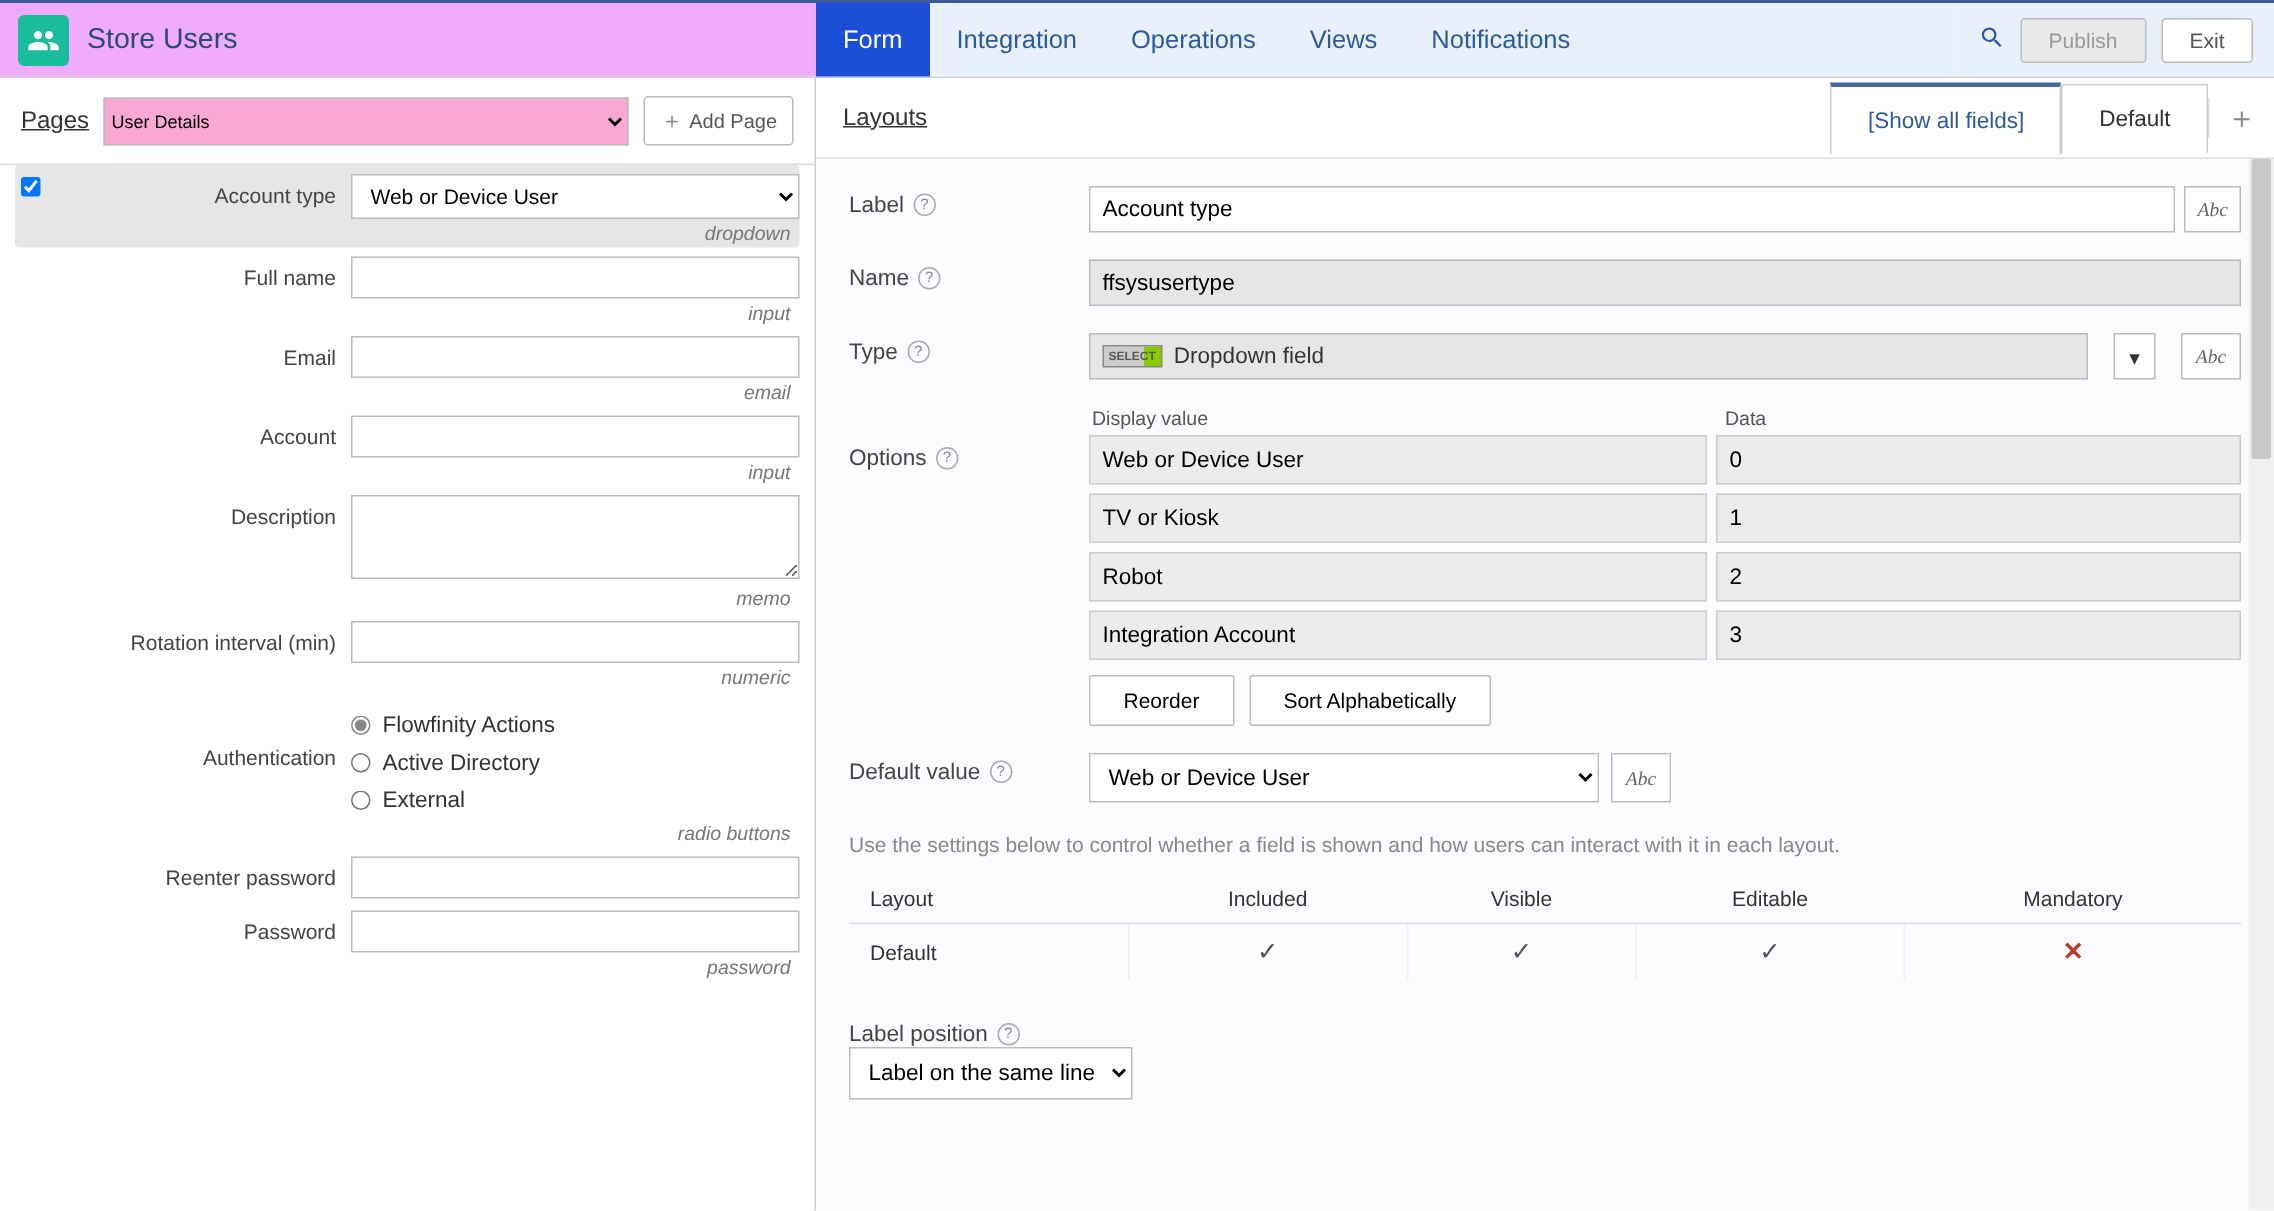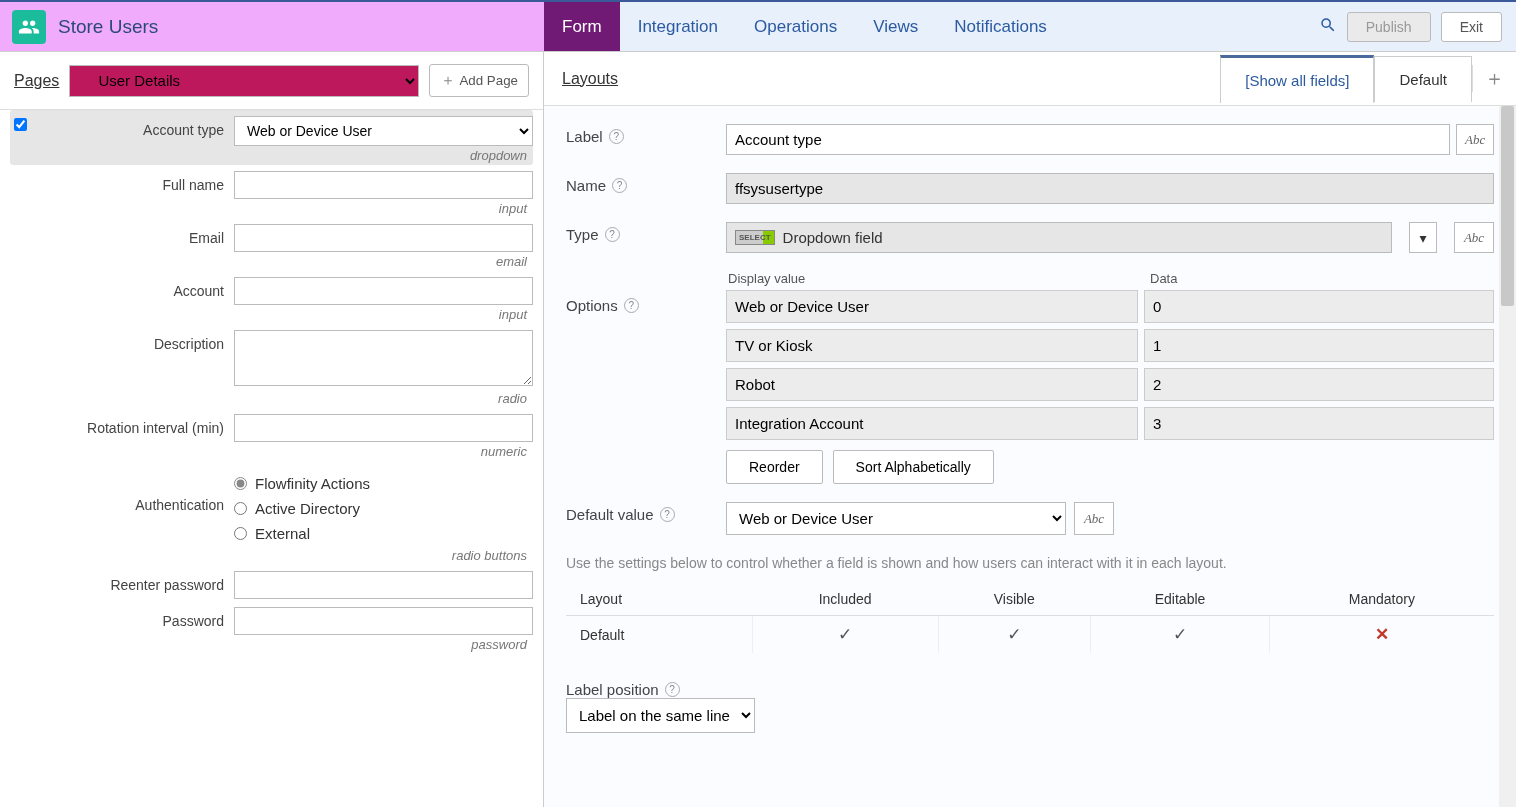--- a/index.html
+++ b/index.html
@@ -4,30 +4,30 @@
 <style>
 * { box-sizing: border-box; margin: 0; padding: 0; }
 body { font-family: Arial, Helvetica, sans-serif; font-size: 14px; color: #333; background: #fff; overflow: hidden; }
 .header { display: flex; align-items: stretch; height: 52px; border-bottom: 1px solid #ccc; border-top: 2px solid #3b5998; }
 .header-left { display: flex; align-items: center; padding: 0 12px; width: 544px; background: #f0abfc; }
 .users-icon { width: 34px; height: 34px; background: #1abc9c; border-radius: 4px; display: flex; align-items: center; justify-content: center; margin-right: 12px; }
 .users-icon svg { width: 22px; height: 22px; fill: #fff; }
 .title { color: #2c4a78; font-size: 19px; }
 .tabs { display: flex; flex: 1; background: #e8f0fc; }
 .tab { padding: 0 18px; display: flex; align-items: center; color: #2c5aa0; font-size: 17px; cursor: pointer; }
-.tab.active { background: #701a75; color: #fff; }
+.tab.active { background: #1d4ed8; color: #fff; }
 .header-right { display: flex; align-items: center; gap: 10px; padding: 0 14px; background: #e8f0fc; }
 .search-icon svg { width: 18px; height: 18px; fill: #2c5aa0; }
 .btn { border: 1px solid #bbb; background: #fff; padding: 6px 18px; border-radius: 3px; color: #555; cursor: pointer; font-size: 14px; }
 .btn.disabled { background: #eaeaea; color: #999; }
 .main { display: flex; height: calc(807px - 52px); }
 .left-panel { width: 544px; border-right: 1px solid #ccc; display: flex; flex-direction: column; }
 .pages-bar { display: flex; align-items: center; padding: 12px 14px; gap: 10px; border-bottom: 1px solid #ddd; }
 .pages-label { text-decoration: underline; font-size: 16px; }
-.pages-select { flex: 1; height: 32px; border: 1px solid #bbb; padding: 0 24px; font-size: 15px; background: #be185d; }
+.pages-select { flex: 1; height: 32px; border: 1px solid #bbb; padding: 0 0; font-size: 12px; background: #f9a8d4; }
 .add-page-btn { border: 1px solid #bbb; background: #fff; padding: 6px 10px; border-radius: 3px; color: #555; display: flex; align-items: center; gap: 4px; cursor: pointer; }
 .plus { color: #888; font-size: 15px; }
 .fields-area { flex: 1; overflow-y: auto; padding: 0 10px 10px 10px; }
 .field-row { position: relative; padding: 6px 0 2px 0; }
 .field-row.selected { background: #e6e6e6; border-radius: 3px; }
 .field-row .chk { position: absolute; left: 4px; top: 8px; }
 .field-inner { display: flex; align-items: flex-start; padding-left: 24px; }
 .field-label { width: 200px; text-align: right; padding-right: 10px; padding-top: 6px; color: #444; font-size: 14px; }
 .field-control { flex: 1; }
 .field-control select, .field-control input, .field-control textarea { width: 100%; border: 1px solid #bbb; padding: 5px 8px; font-size: 14px; font-family: inherit; background: #fff; }
@@ -158,21 +158,21 @@
           <div class="field-control"><input type="text" style=""></div>
         </div>
         <div class="field-type-hint">input</div>
       </div>
 
       <div class="field-row">
         <div class="field-inner">
           <div class="field-label">Description</div>
           <div class="field-control"><textarea style=""></textarea></div>
         </div>
-        <div class="field-type-hint">radio</div>
+        <div class="field-type-hint">memo</div>
       </div>
 
       <div class="field-row">
         <div class="field-inner">
           <div class="field-label">Rotation interval (min)</div>
           <div class="field-control"><input type="text" style=""></div>
         </div>
         <div class="field-type-hint">numeric</div>
       </div>
 

